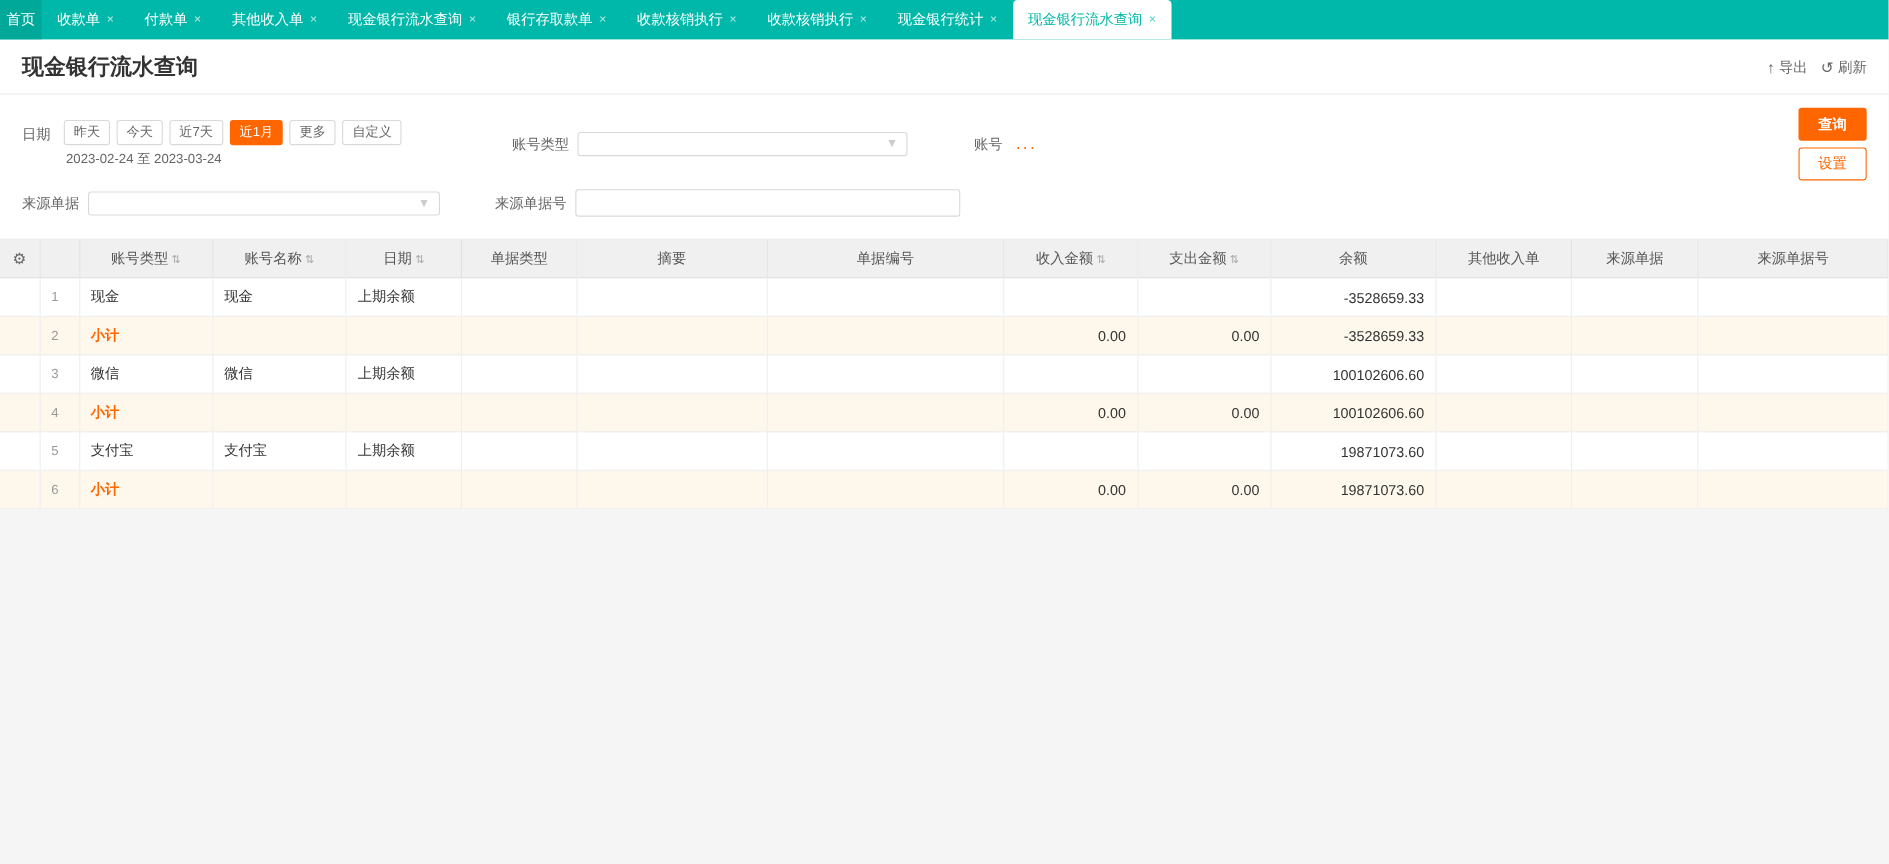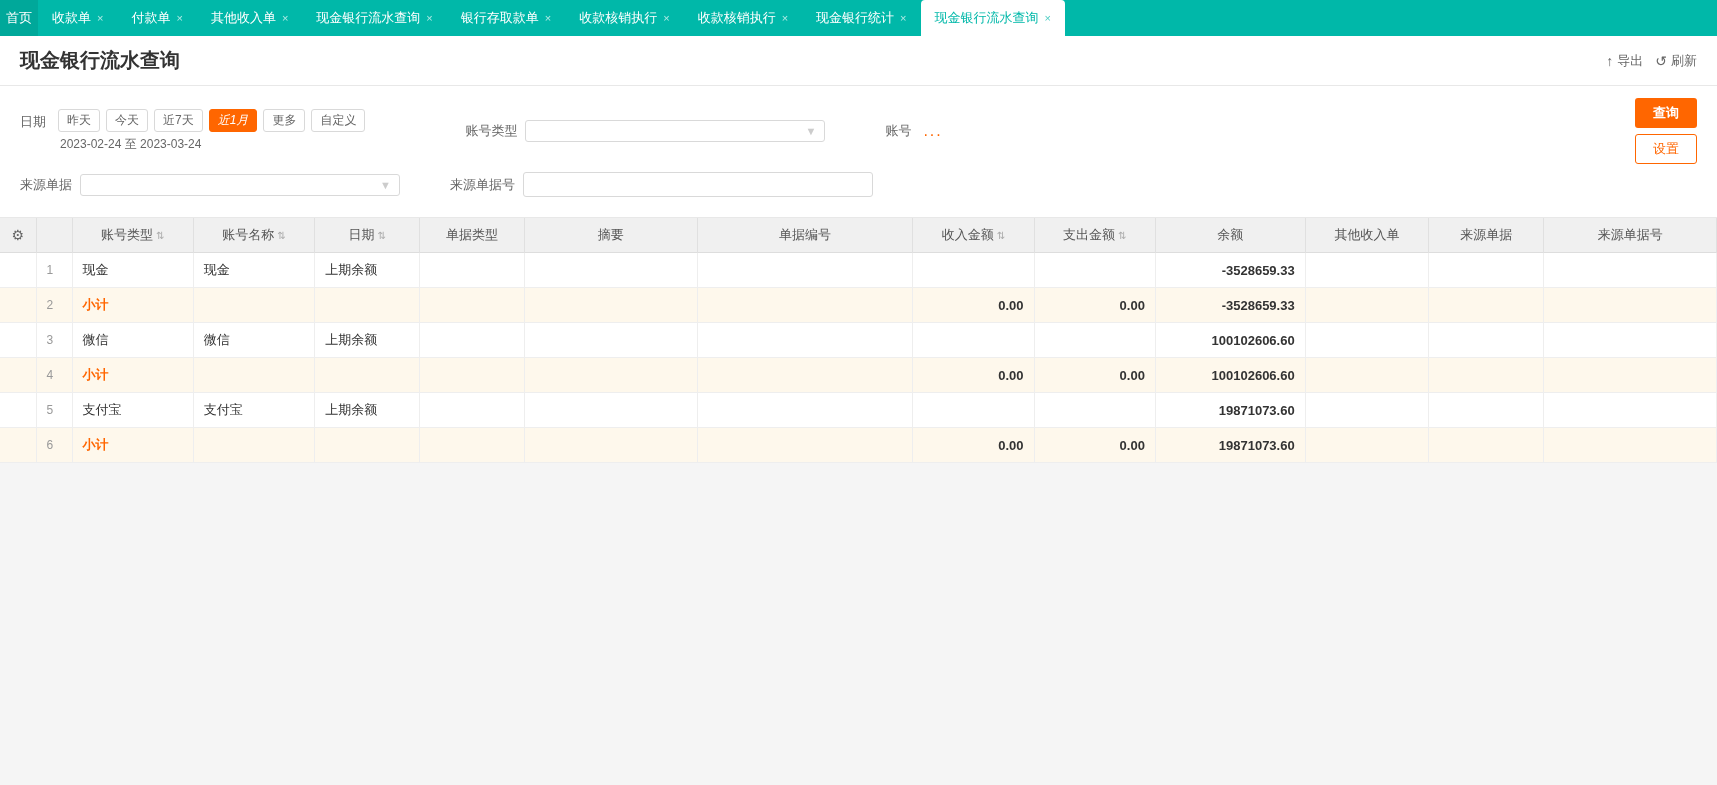--- a/index.html
+++ b/index.html
@@ -99,21 +99,20 @@
       border-radius: 3px;
       cursor: pointer;
       background: #fff;
       font-size: 12px;
       color: #666;
     }
     .date-btn.active {
       background: #f60;
       color: #fff;
       border-color: #f60;
-      font-style: italic;
     }
     .date-range {
       color: #666;
       font-size: 12px;
       margin-top: 4px;
       margin-left: 2px;
     }
     .filter-select {
       display: flex;
       align-items: center;
@@ -219,21 +218,21 @@
     }
     tbody tr.subtotal {
       background: #fef8ec;
     }
     tbody td {
       padding: 8px 10px;
       color: #333;
       border-right: 1px solid #eee;
       white-space: nowrap;
     }
-    tbody td.num { text-align: right; font-weight: bold; }
+    tbody td.num { text-align: right; }
     tbody td.subtotal-label { color: #f60; font-weight: bold; }
     .row-num { color: #999; font-size: 12px; }
 
     
     .gear-icon { font-size: 14px; color: #666; cursor: pointer; }
   </style>
 </head>
 <body>
 
 <div class="top-nav">

